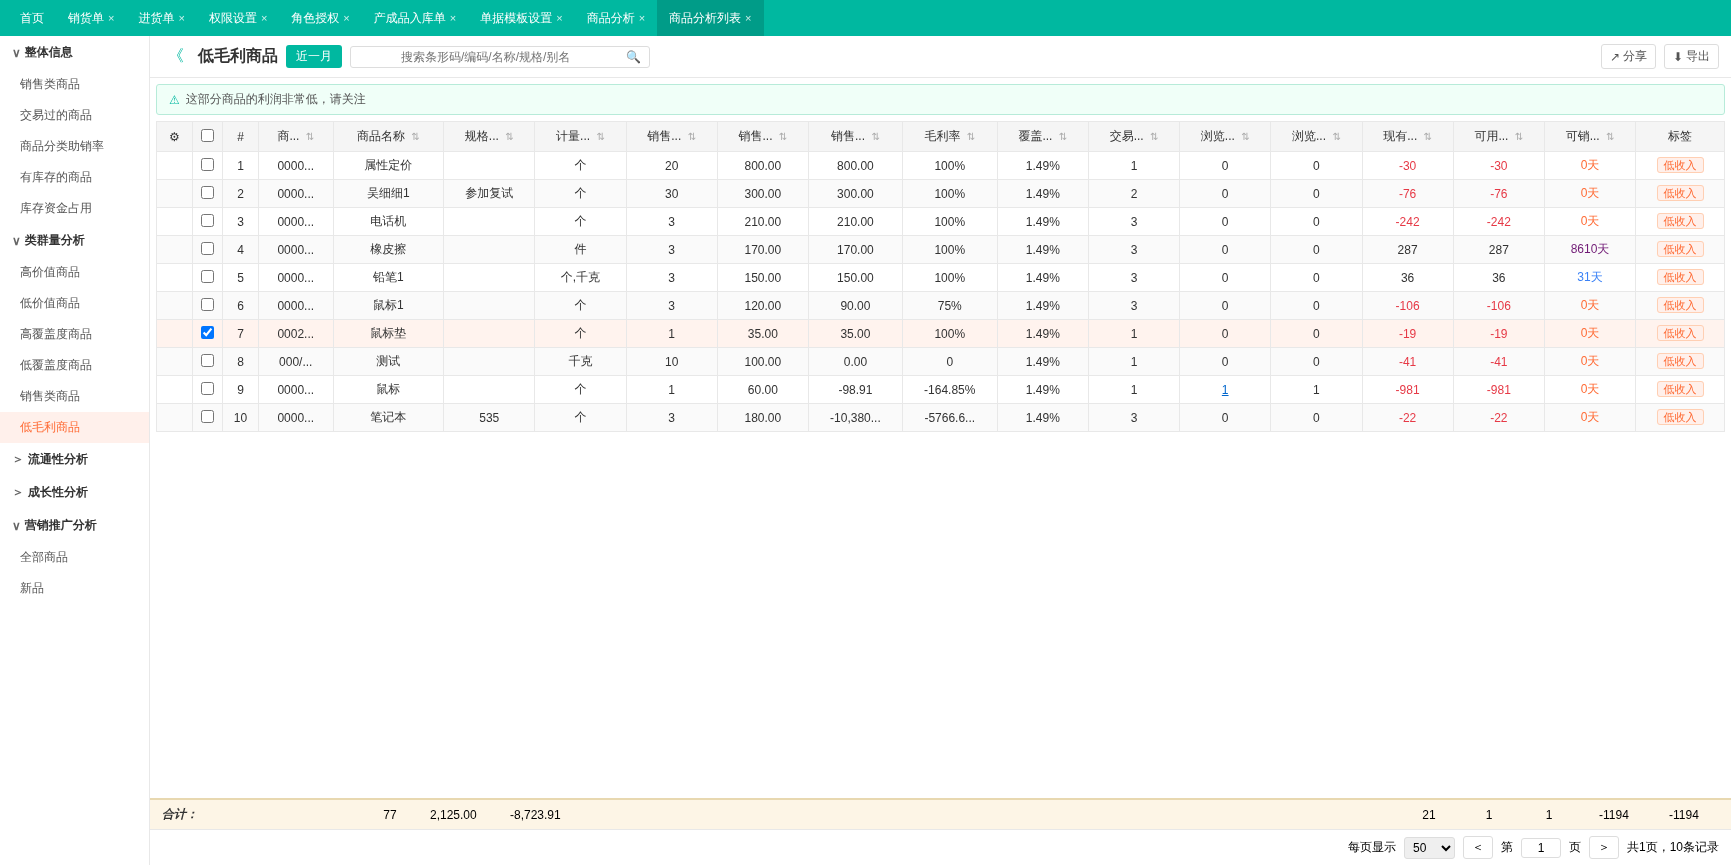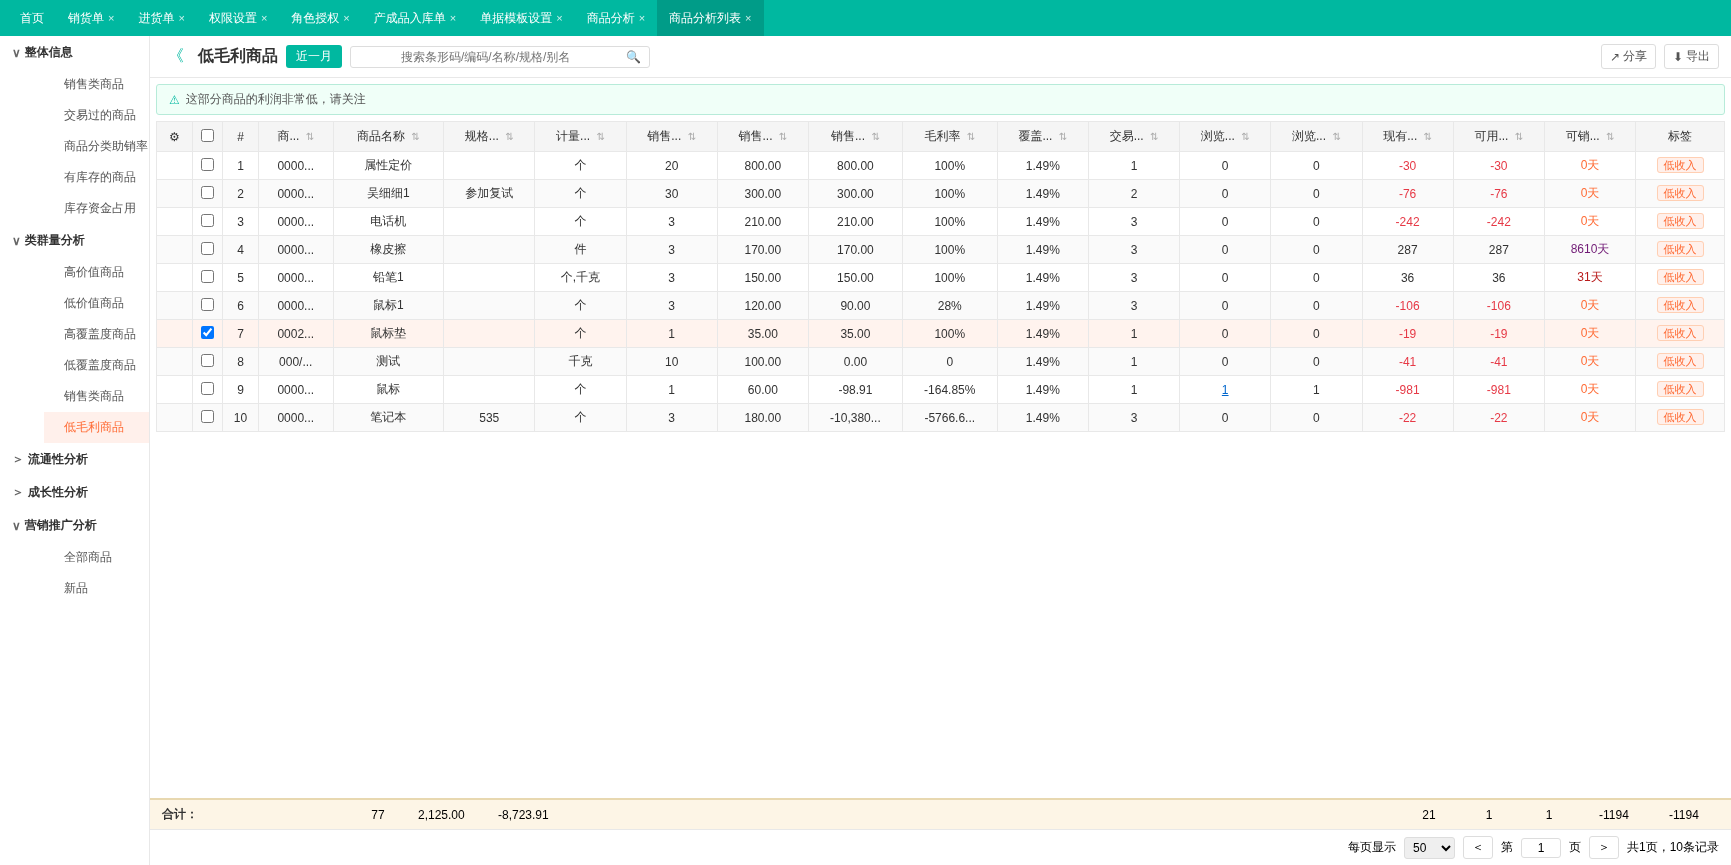--- a/index.html
+++ b/index.html
@@ -43,21 +43,20 @@
       cursor: pointer;
       display: flex;
       align-items: center;
     }
     .sidebar-group-header .arrow { margin-right: 4px; color: #666; }
     .sidebar-item {
       padding: 7px 12px 7px 20px;
       color: #555;
       cursor: pointer;
       white-space: nowrap;
-      margin-left: 44px;
     }
     .sidebar-item.active { background: #fff0eb; color: #ff6b35; }
 
     
     .main-content {
       flex: 1;
       display: flex;
       flex-direction: column;
       overflow: hidden;
       background: #fff;
@@ -182,21 +181,21 @@
     .col-sort-icon { margin-left: 3px; color: #aaa; font-size: 10px; }
 
     
     .footer-total {
       background: #fdf5e6;
       border-top: 2px solid #e8d8b0;
       padding: 6px 12px;
       display: flex;
       align-items: center;
     }
-    .total-label { color: #333; font-weight: bold; margin-right: 20px; }
+    .total-label { color: #333; font-weight: bold; margin-right: 32px; font-style: italic; }
 
     
     .pagination-bar {
       display: flex;
       align-items: center;
       justify-content: flex-end;
       padding: 6px 12px;
       border-top: 1px solid #e8e8e8;
       background: #fff;
       gap: 8px;
@@ -543,39 +542,39 @@
     <td>150.00</td>
     <td>100%</td>
     <td>1.49%</td>
     <td>3</td>
     <td>
       <span class="" style="color:#333">0</span>
     </td>
     <td>0</td>
     <td style="color:#333">36</td>
     <td style="color:#333">36</td>
-    <td style="color:#b91c1c">31天</td>
+    <td style="color:#3b82f6">31天</td>
     <td>
       <span class="tag-badge">低收入</span>
     </td>
   </tr>
             <tr>
     <td></td>
     <td class="checkbox-cell">
       <input type="checkbox" style="">
     </td>
     <td>6</td>
     <td>0000...</td>
     <td>鼠标1</td>
     <td></td>
     <td>个</td>
     <td>3</td>
     <td>120.00</td>
     <td>90.00</td>
-    <td>28%</td>
+    <td>75%</td>
     <td>1.49%</td>
     <td>3</td>
     <td>
       <span class="" style="color:#333">0</span>
     </td>
     <td>0</td>
     <td style="color:#e63946">-106</td>
     <td style="color:#e63946">-106</td>
     <td style="color:#ff6b35">0天</td>
     <td>

